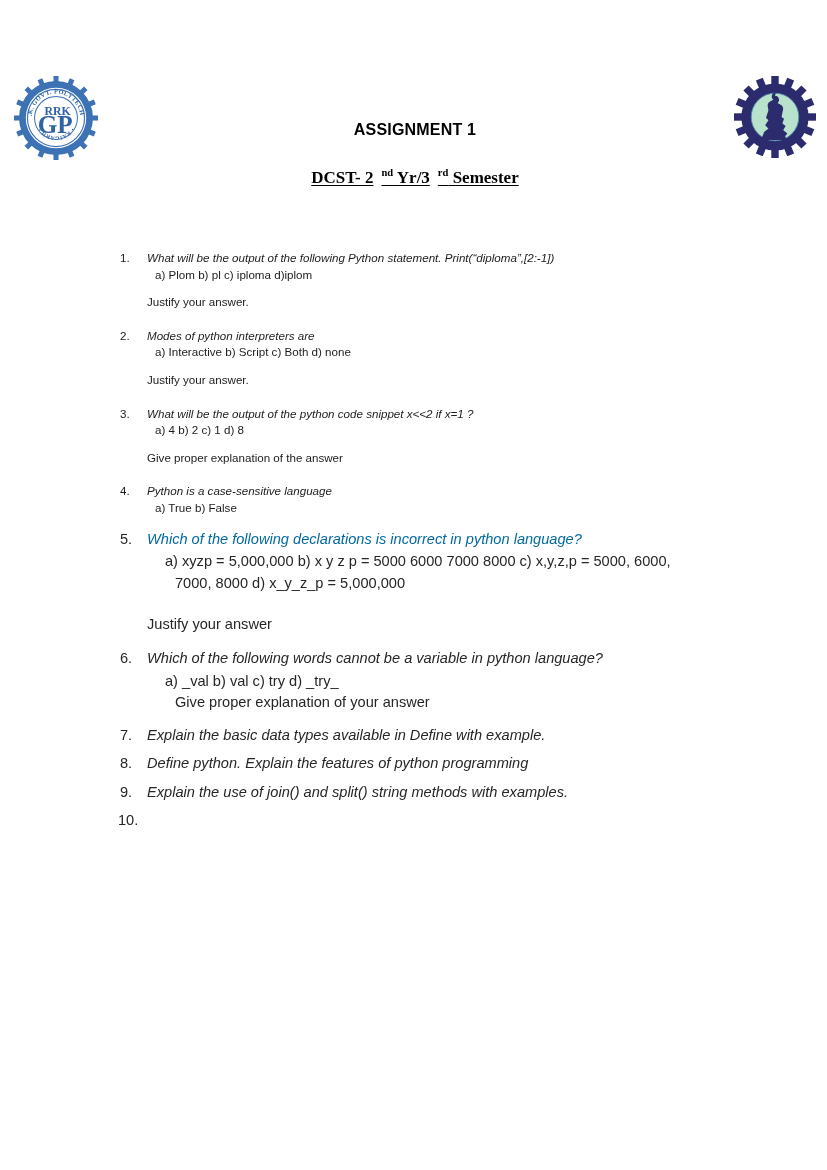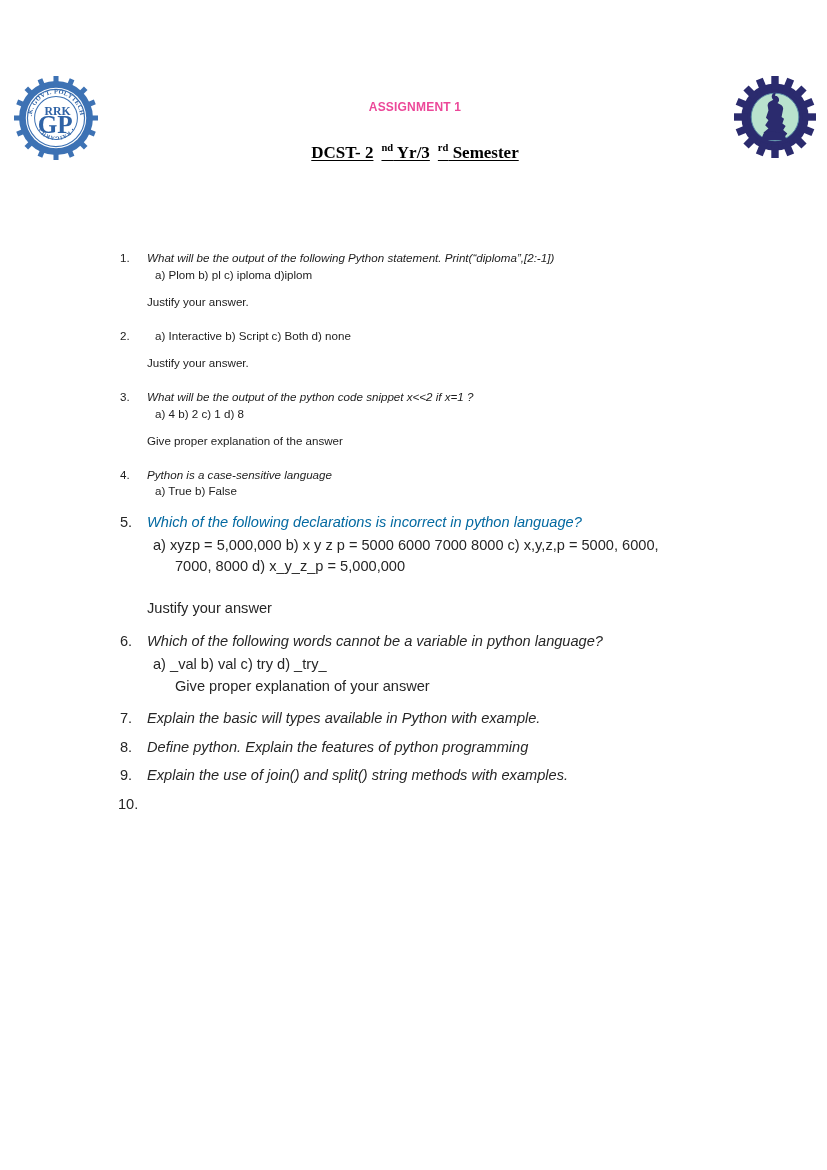--- a/index.html
+++ b/index.html
@@ -49,25 +49,26 @@
   }
   .school-title {
     font-family: "Liberation Serif", serif;
     font-weight: bold;
     font-size: 19.5px;
     letter-spacing: 0.4px;
     color: #000000;
     white-space: nowrap;
   }
   .assignment-line {
+    margin-top: 21px;
     font-family: "Liberation Sans", sans-serif;
     font-weight: bold;
-    font-size: 12px;
+    font-size: 16px;
     letter-spacing: 0.2px;
-    color: #ec4899;
+    color: #000000;
   }
   .course-line {
     margin-top: 29px;
     font-family: "Liberation Serif", serif;
     font-weight: bold;
     font-size: 17px;
     color: #000000;
   }
   .course-line .u {
     text-decoration: underline;
@@ -126,21 +127,21 @@
 
   
   .large {
     font-size: 14.6px;
     line-height: 1.0;
     color: #262626;
   }
   .large .q { padding-left: 147px; }
   .large .q .num { left: 120px; }
   .large .stem { margin: 0 0 8px 0; }
-  .large .opts { margin: 4px; padding-left: 2px; }
+  .large .opts { margin: 16px; padding-left: 2px; }
   .large .opt-line2 { display: block; padding-left: 28px; margin-top: 7px; }
   .large .follow { margin: 27px 0 0 0; }
 
   .muted { color: #0369a1; }
 
   .tail {
     font-size: 14.6px;
     line-height: 1.0;
     color: #262626;
   }
@@ -236,20 +237,21 @@
           <span class="num">1.</span>
           <span class="stem">What will be the output of the following Python statement. Print(“diploma”,[2:-1])</span>
           <span class="opts">a)    Plom b) pl  c) iploma  d)iplom</span>
           <span class="follow">Justify your answer.</span>
         </div>
       </div>
 
       <div class="blk">
         <div class="q">
           <span class="num">2.</span>
+          <span class="stem">Modes of python interpreters are</span>
           <span class="opts">a)    Interactive  b) Script c) Both d) none</span>
           <span class="follow">Justify your answer.</span>
         </div>
       </div>
 
       <div class="blk">
         <div class="q">
           <span class="num">3.</span>
           <span class="stem">What will be the output of the python code snippet  x&lt;&lt;2 if x=1 ?</span>
           <span class="opts">a)    4  b)  2  c)  1  d) 8</span>
@@ -287,21 +289,21 @@
           <span class="opt-line2">Give proper explanation of your answer</span>
         </div>
       </div>
 
     </div>
 
     <div class="tail" style="margin-top:18px;">
 
       <div class="q">
         <span class="num">7.</span>
-        <span class="stem">Explain the basic will types available in Python with example.</span>
+        <span class="stem">Explain the basic data types available in Define with example.</span>
       </div>
 
       <div class="q">
         <span class="num">8.</span>
         <span class="stem">Define python. Explain the features of python programming</span>
       </div>
 
       <div class="q">
         <span class="num">9.</span>
         <span class="stem">Explain the use of join() and split() string methods with examples.</span>

